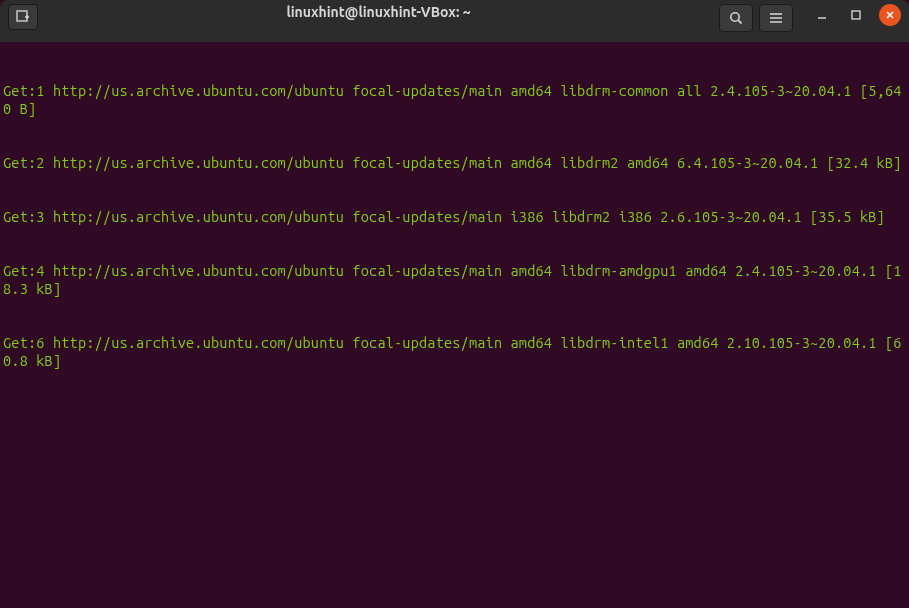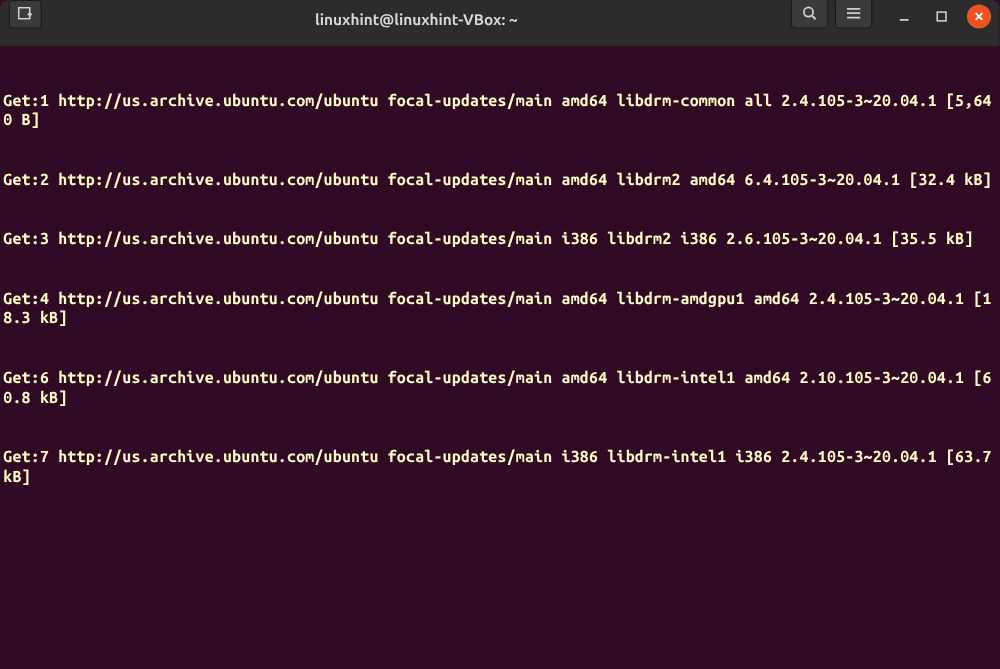--- a/index.html
+++ b/index.html
@@ -15,22 +15,22 @@
       font-family: 'Ubuntu Mono', 'DejaVu Sans Mono', monospace;
       overflow: hidden;
       display: flex;
       flex-direction: column;
     }
 
     .titlebar {
       height: 42px;
       background: #2c2c2c;
       display: flex;
-      align-items: flex-end;
-      padding: 16px 8px;
+      align-items: flex-start;
+      padding: 4px 8px;
       gap: 6px;
       border-top-left-radius: 8px;
       border-top-right-radius: 8px;
     }
 
     .new-tab-btn {
       width: 30px;
       height: 26px;
       background: #3a3a3a;
       border: 1px solid #1a1a1a;
@@ -85,28 +85,27 @@
       background: transparent;
     }
 
     .win-btn.close {
       background: #e95420;
     }
 
     .terminal {
       flex: 1;
       padding: 4px 3px;
-      color: #fef9c3;
+      color: #84cc16;
       font-size: 14.5px;
       line-height: 18px;
       white-space: pre-wrap;
       word-break: break-all;
       overflow: hidden;
       letter-spacing: 0.2px;
-      font-weight: bold;
     }
 
     .terminal-line {
       display: block;
     }
 
     svg {
       display: block;
     }
   </style>
@@ -172,21 +171,20 @@
     </div>
   </div>
 </div>
 
 <div class="terminal">
   <span class="terminal-line">Get:1 http://us.archive.ubuntu.com/ubuntu focal-updates/main amd64 libdrm-common all 2.4.105-3~20.04.1 [5,640 B]</span>
   <span class="terminal-line">Get:2 http://us.archive.ubuntu.com/ubuntu focal-updates/main amd64 libdrm2 amd64 6.4.105-3~20.04.1 [32.4 kB]</span>
   <span class="terminal-line">Get:3 http://us.archive.ubuntu.com/ubuntu focal-updates/main i386 libdrm2 i386 2.6.105-3~20.04.1 [35.5 kB]</span>
   <span class="terminal-line">Get:4 http://us.archive.ubuntu.com/ubuntu focal-updates/main amd64 libdrm-amdgpu1 amd64 2.4.105-3~20.04.1 [18.3 kB]</span>
   <span class="terminal-line">Get:6 http://us.archive.ubuntu.com/ubuntu focal-updates/main amd64 libdrm-intel1 amd64 2.10.105-3~20.04.1 [60.8 kB]</span>
-  <span class="terminal-line">Get:7 http://us.archive.ubuntu.com/ubuntu focal-updates/main i386 libdrm-intel1 i386 2.4.105-3~20.04.1 [63.7 kB]</span>
   
   
   
   
   
   
   
   
 </div>
 

